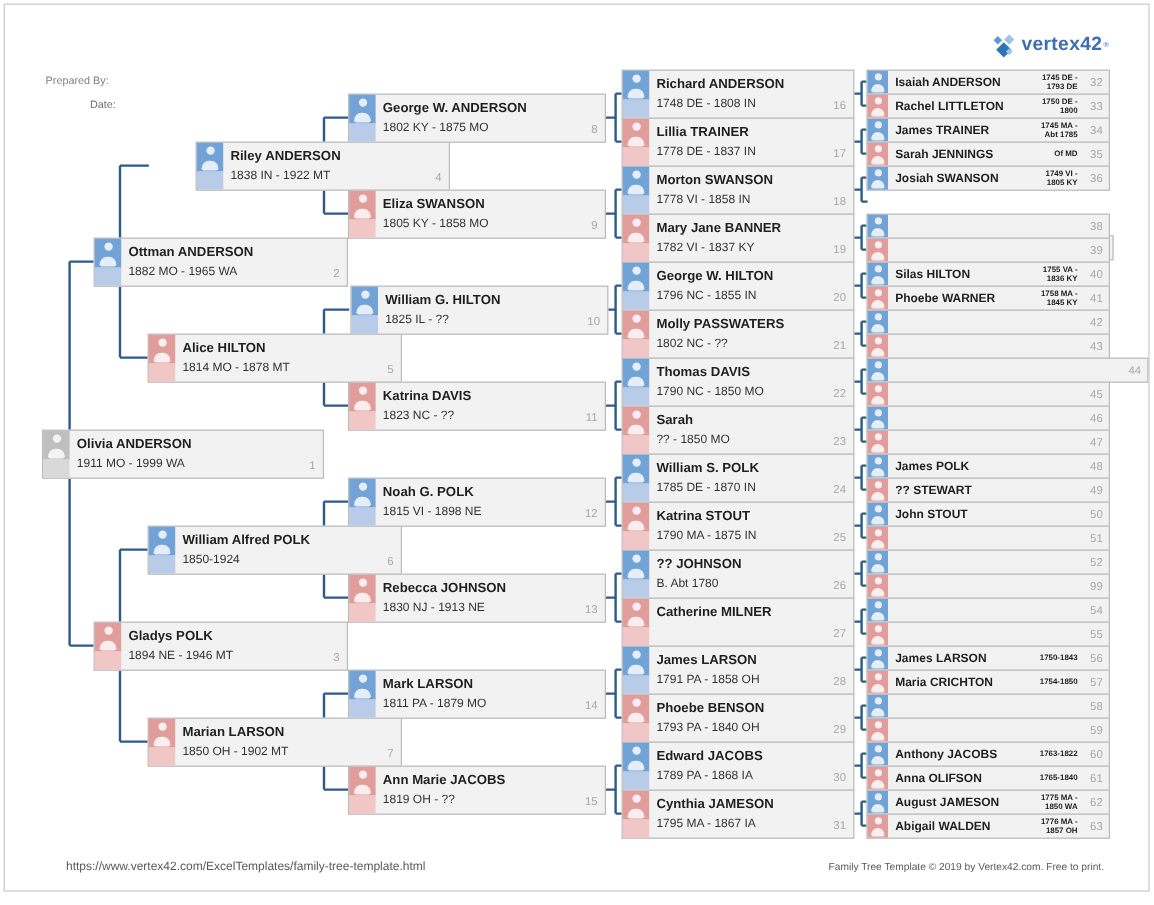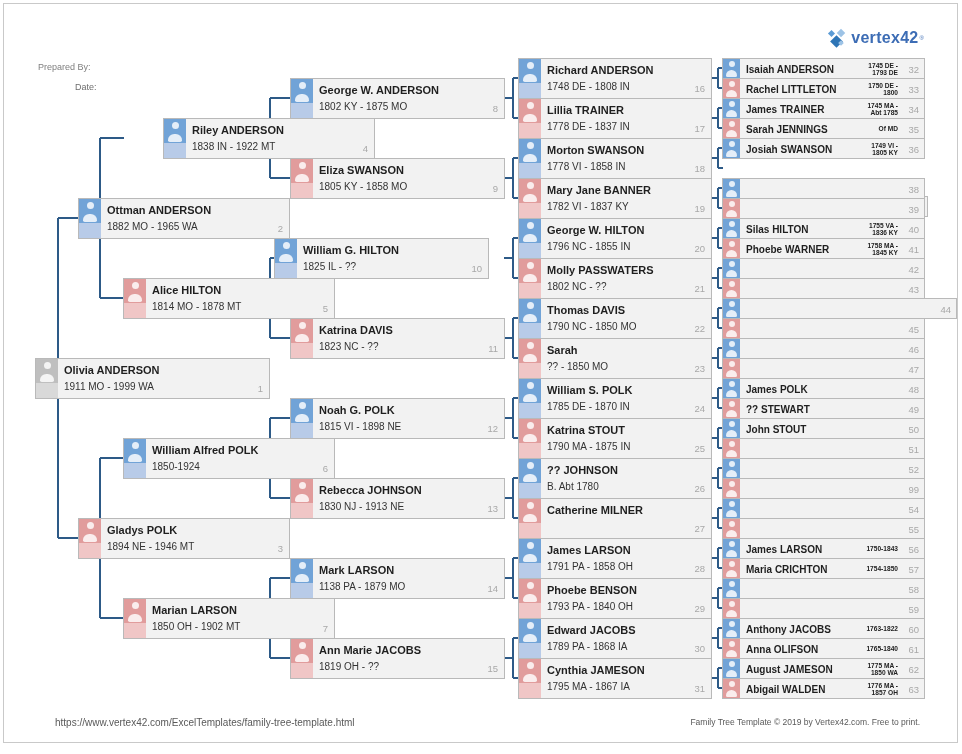--- a/index.html
+++ b/index.html
@@ -165,21 +165,21 @@
       <div class="pbox g4 f" style="left: 290px; top: 158px; width: 215px; height: 41px;">
         <div class="picon f">
           <div class="top"></div>
           <div class="bot"></div>
           <div class="glyph"></div>
         </div>
         <div class="pname">Eliza SWANSON</div>
         <div class="pdates">1805 KY - 1858 MO</div>
         <div class="pnum">9</div>
       </div>
-      <div class="pbox g4 m" style="left: 274px; top: 238px; width: 215px; height: 41px; text-decoration: underline;">
+      <div class="pbox g4 m" style="left: 292px; top: 238px; width: 215px; height: 41px; text-decoration: underline;">
         <div class="picon m">
           <div class="top"></div>
           <div class="bot"></div>
           <div class="glyph"></div>
         </div>
         <div class="pname">William G. HILTON</div>
         <div class="pdates">1825 IL - ??</div>
         <div class="pnum">10</div>
       </div>
       <div class="pbox g4 f" style="left: 290px; top: 318px; width: 215px; height: 41px;">
@@ -212,21 +212,21 @@
         <div class="pdates">1830 NJ - 1913 NE</div>
         <div class="pnum">13</div>
       </div>
       <div class="pbox g4 m" style="left: 290px; top: 558px; width: 215px; height: 41px;">
         <div class="picon m">
           <div class="top"></div>
           <div class="bot"></div>
           <div class="glyph"></div>
         </div>
         <div class="pname">Mark LARSON</div>
-        <div class="pdates">1138 PA - 1879 MO</div>
+        <div class="pdates">1811 PA - 1879 MO</div>
         <div class="pnum">14</div>
       </div>
       <div class="pbox g4 f" style="left: 290px; top: 638px; width: 215px; height: 41px;">
         <div class="picon f">
           <div class="top"></div>
           <div class="bot"></div>
           <div class="glyph"></div>
         </div>
         <div class="pname">Ann Marie JACOBS</div>
         <div class="pdates">1819 OH - ??</div>

